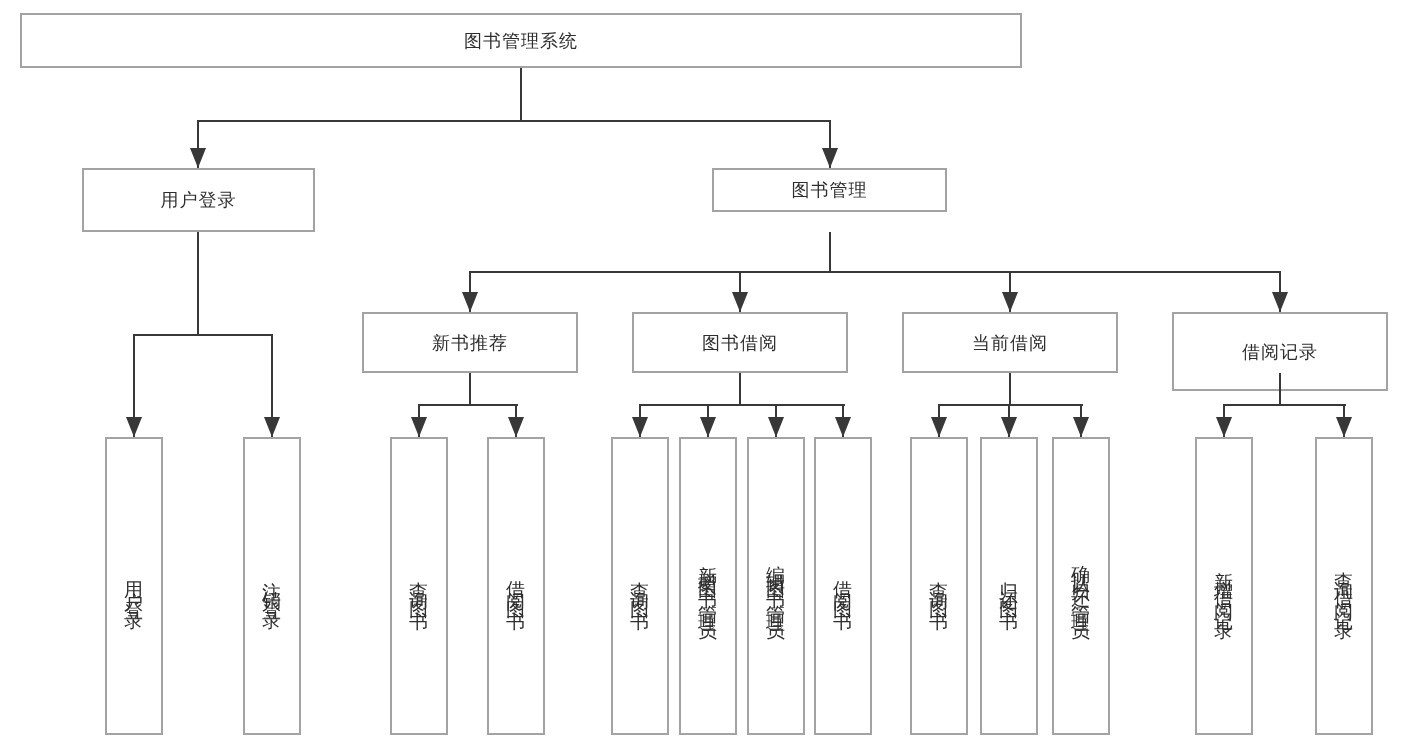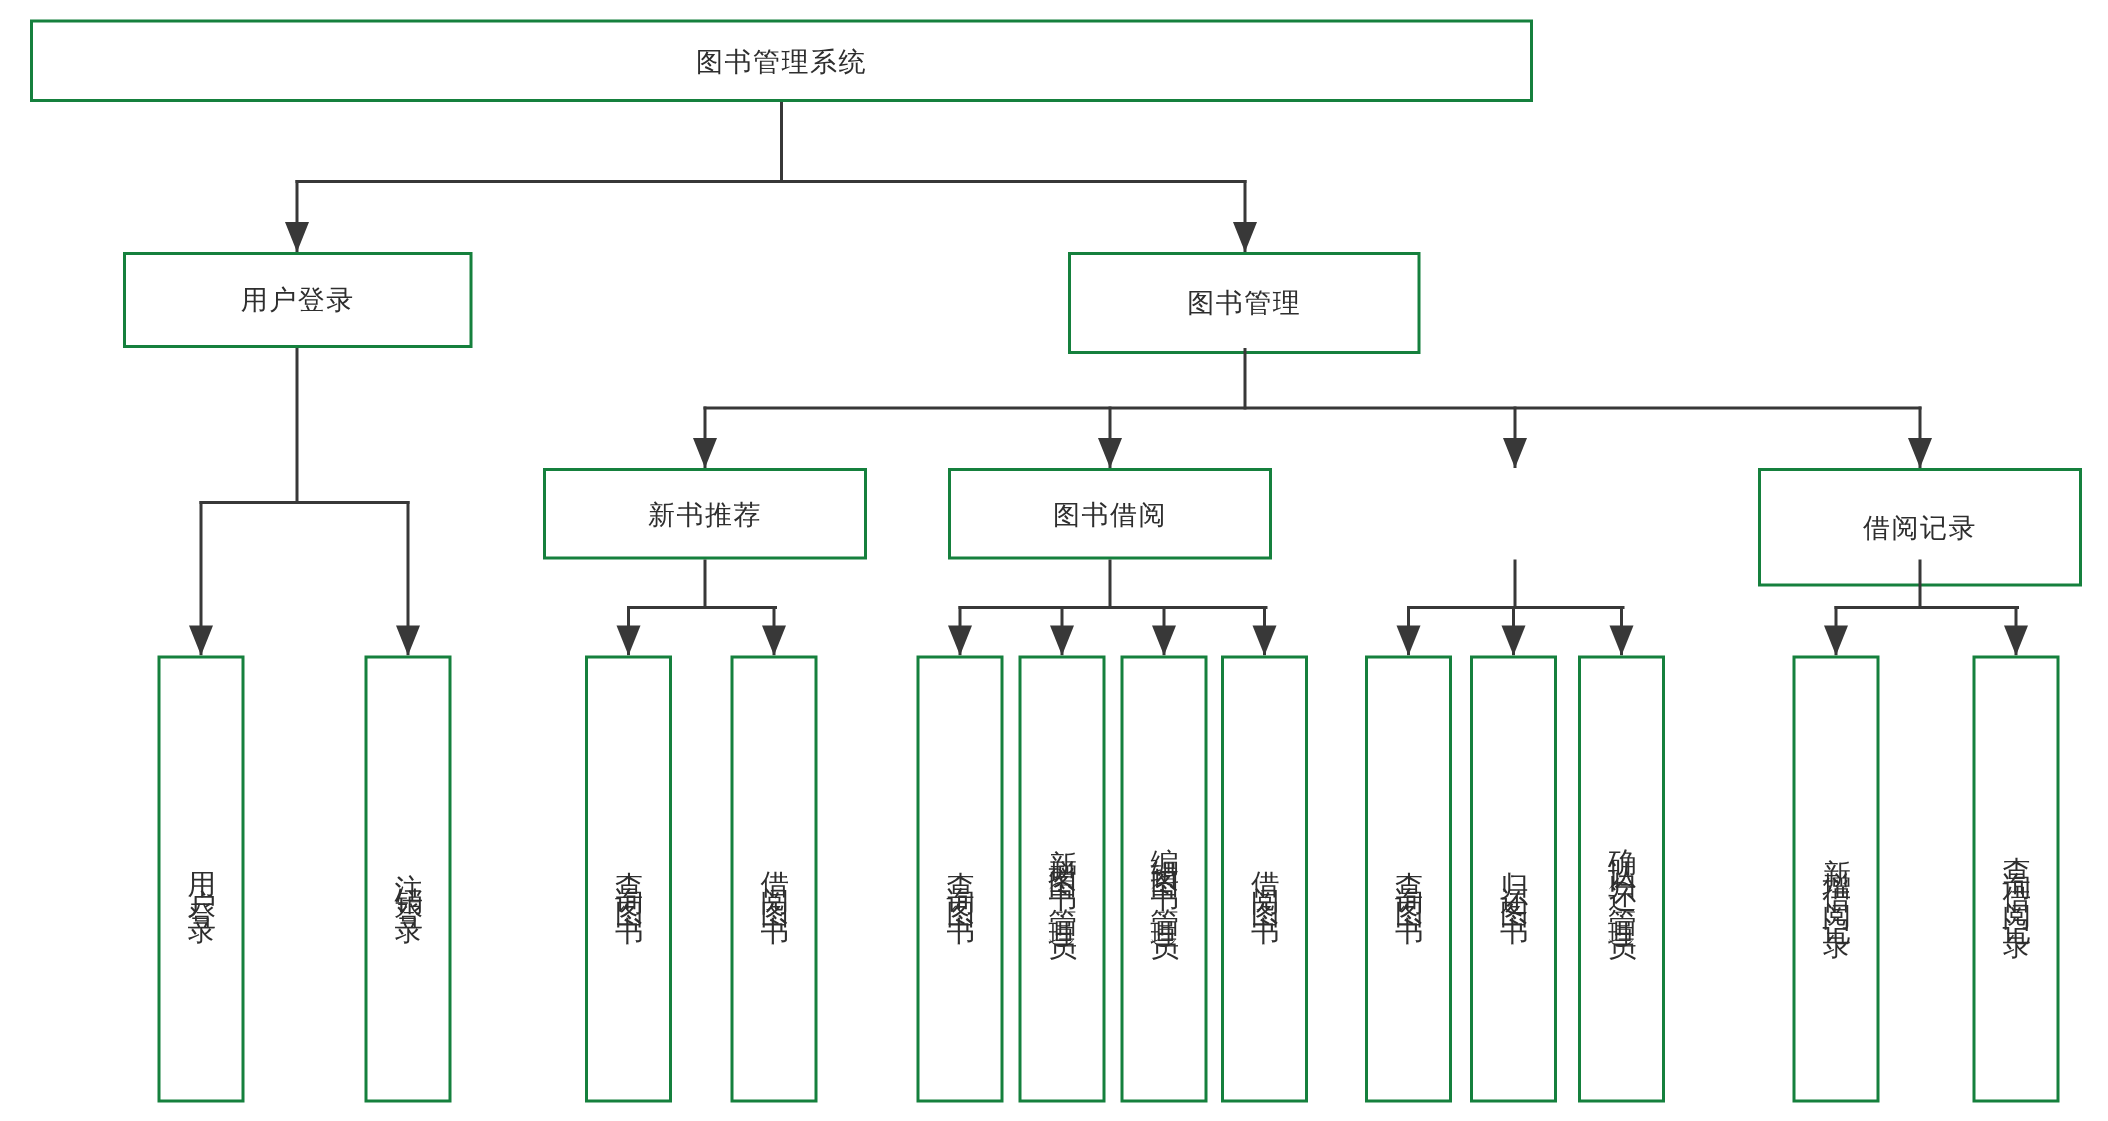--- a/index.html
+++ b/index.html
@@ -1,21 +1,21 @@
 <!DOCTYPE html>
 <html><head>
 <meta charset="utf-8">
 <style>
   html,body{margin:0;padding:0;background:#ffffff;}
   .canvas{
     position:relative;width:1405px;height:747px;background:#ffffff;overflow:hidden;
     font-family:"Liberation Sans",sans-serif;color:#2e2e2e;
   }
   .node{
-    position:absolute;box-sizing:border-box;border:2px solid #15803d;background:#ffffff;
+    position:absolute;box-sizing:border-box;border:2px solid #a3a3a3;background:#ffffff;
     display:flex;align-items:center;justify-content:center;
   }
   .node .lbl{font-size:18px;letter-spacing:1px;color:#2e2e2e;white-space:nowrap;}
   .leaf .lbl{
     writing-mode:vertical-rl;text-orientation:mixed;
     font-size:19px;letter-spacing:10px;line-height:1;white-space:nowrap;
   }
   .leaf.long .lbl{letter-spacing:8px;}
   .vline{position:absolute;width:2px;background:#383838;}
   .hline{position:absolute;height:2px;background:#383838;}
@@ -41,21 +41,21 @@
   <div class="vline" style="left:520px;top:68px;height:54px"></div>
   <div class="hline" style="left:197px;top:120px;width:634px"></div>
   <div class="vline" style="left:197px;top:120px;height:48px"></div>
   <div class="vline" style="left:829px;top:120px;height:48px"></div>
   <div class="arrow" style="left:190px;top:148px"></div>
   <div class="arrow" style="left:822px;top:148px"></div>
 
   <div class="node" style="left:82px;top:168px;width:233px;height:64px">
     <span class="lbl">用户登录</span>
   </div>
-  <div class="node" style="left:712px;top:168px;width:235px;height:68px">
+  <div class="node" style="left:712px;top:168px;width:235px;height:44px">
     <span class="lbl">图书管理</span>
   </div>
 
   <div class="vline" style="left:197px;top:232px;height:104px"></div>
   <div class="hline" style="left:133px;top:334px;width:140px"></div>
   <div class="vline" style="left:133px;top:334px;height:103px"></div>
   <div class="vline" style="left:271px;top:334px;height:103px"></div>
   <div class="arrow" style="left:126px;top:417px"></div>
   <div class="arrow" style="left:264px;top:417px"></div>
 
@@ -68,20 +68,23 @@
   <div class="arrow" style="left:462px;top:292px"></div>
   <div class="arrow" style="left:732px;top:292px"></div>
   <div class="arrow" style="left:1002px;top:292px"></div>
   <div class="arrow" style="left:1272px;top:292px"></div>
 
   <div class="node" style="left:362px;top:312px;width:216px;height:61px">
     <span class="lbl">新书推荐</span>
   </div>
   <div class="node" style="left:632px;top:312px;width:216px;height:61px">
     <span class="lbl">图书借阅</span>
+  </div>
+  <div class="node" style="left:902px;top:312px;width:216px;height:61px">
+    <span class="lbl">当前借阅</span>
   </div>
   <div class="node" style="left:1172px;top:312px;width:216px;height:79px">
     <span class="lbl">借阅记录</span>
   </div>
 
   <div class="vline" style="left:469px;top:373px;height:33px"></div>
   <div class="hline" style="left:418px;top:404px;width:100px"></div>
   <div class="vline" style="left:418px;top:404px;height:33px"></div>
   <div class="vline" style="left:515px;top:404px;height:33px"></div>
   <div class="arrow" style="left:411px;top:417px"></div>

